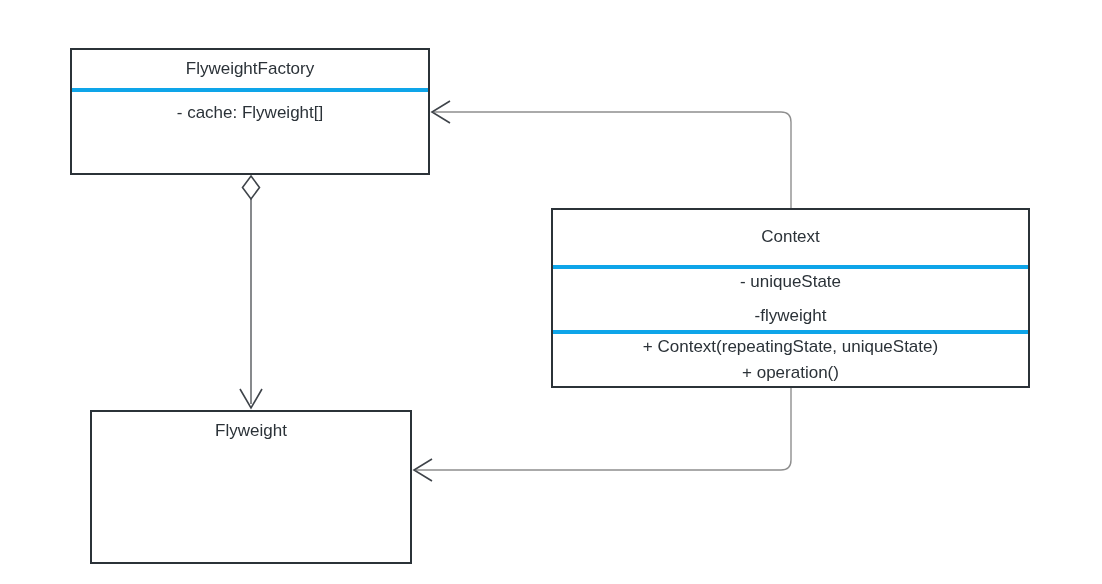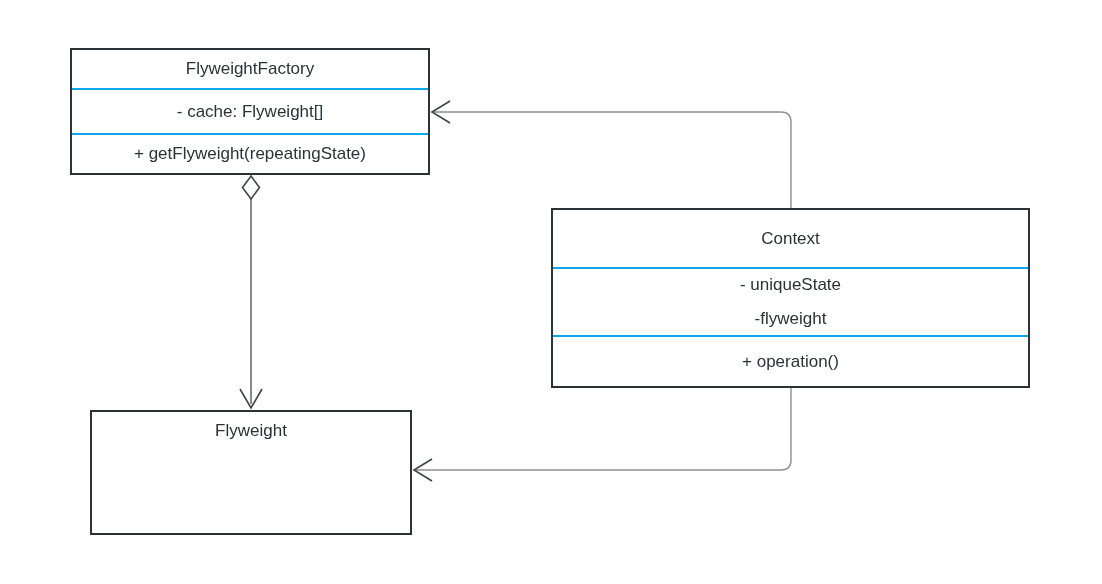--- a/index.html
+++ b/index.html
@@ -36,37 +36,37 @@
     text-align: center;
   }
   .compartment {
     display: flex;
     flex-direction: column;
     justify-content: center;
     align-items: center;
     box-sizing: border-box;
   }
   .compartment + .compartment {
-    border-top: 2px solid #0ea5e9;
+    border-top: 4px solid #0ea5e9;
   }
   .member-line {
     white-space: nowrap;
   }
   
   .box-flyweightfactory { left: 70px; top: 48px; width: 360px; height: 127px; }
   .box-flyweightfactory .c-title   { height: 38px; }
   .box-flyweightfactory .c-attrs   { height: 45px; }
   .box-flyweightfactory .c-methods { flex: 1; }
   
   .box-context { left: 551px; top: 208px; width: 479px; height: 180px; }
   .box-context .c-title   { height: 57px; }
   .box-context .c-attrs   { height: 68px; gap: 8px; }
   .box-context .c-methods { flex: 1; }
   
-  .box-flyweight { left: 90px; top: 410px; width: 322px; height: 125px; }
+  .box-flyweight { left: 90px; top: 410px; width: 322px; height: 154px; }
   .box-flyweight .c-title   { height: 38px; }
   .box-flyweight .c-attrs   { height: 42px; }
   .box-flyweight .c-methods { flex: 1; }
 </style>
 </head>
 <body>
 
 <div class="canvas">
 
   <svg class="connectors" viewBox="0 0 1102 584" xmlns="http://www.w3.org/2000/svg">
@@ -91,34 +91,32 @@
     </g>
   </svg>
 
   <div class="class-box box-flyweightfactory">
     <div class="compartment c-title">
       <div class="member-line">FlyweightFactory</div>
     </div>
     <div class="compartment c-attrs">
       <div class="member-line">- cache: Flyweight[]</div>
     </div>
-    <div class="compartment c-methods">
-      <div class="member-line">+ getFlyweight(repeatingState)</div>
-    </div>
   </div>
 
   <div class="class-box box-context">
     <div class="compartment c-title">
       <div class="member-line">Context</div>
     </div>
     <div class="compartment c-attrs">
       <div class="member-line">- uniqueState</div>
       <div class="member-line">-flyweight</div>
     </div>
     <div class="compartment c-methods">
+      <div class="member-line">+ Context(repeatingState, uniqueState)</div>
       <div class="member-line">+ operation()</div>
     </div>
   </div>
 
   <div class="class-box box-flyweight">
     <div class="compartment c-title">
       <div class="member-line">Flyweight</div>
     </div>
   </div>
 

